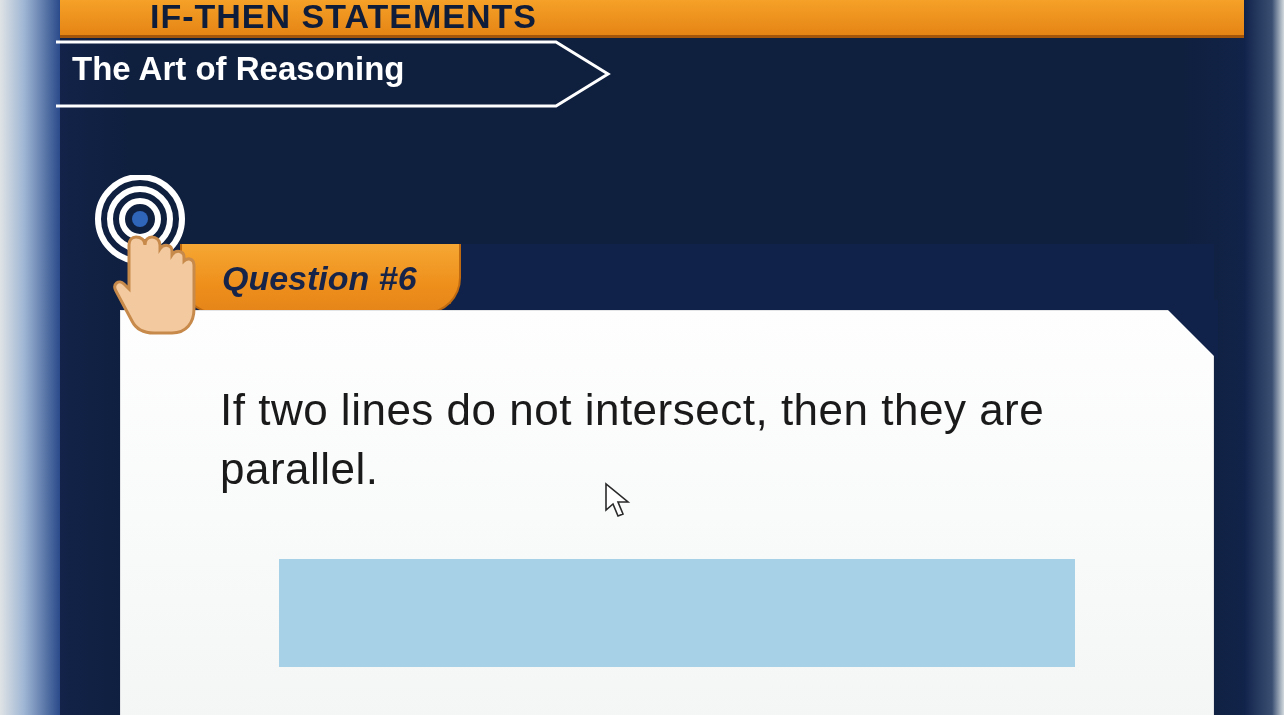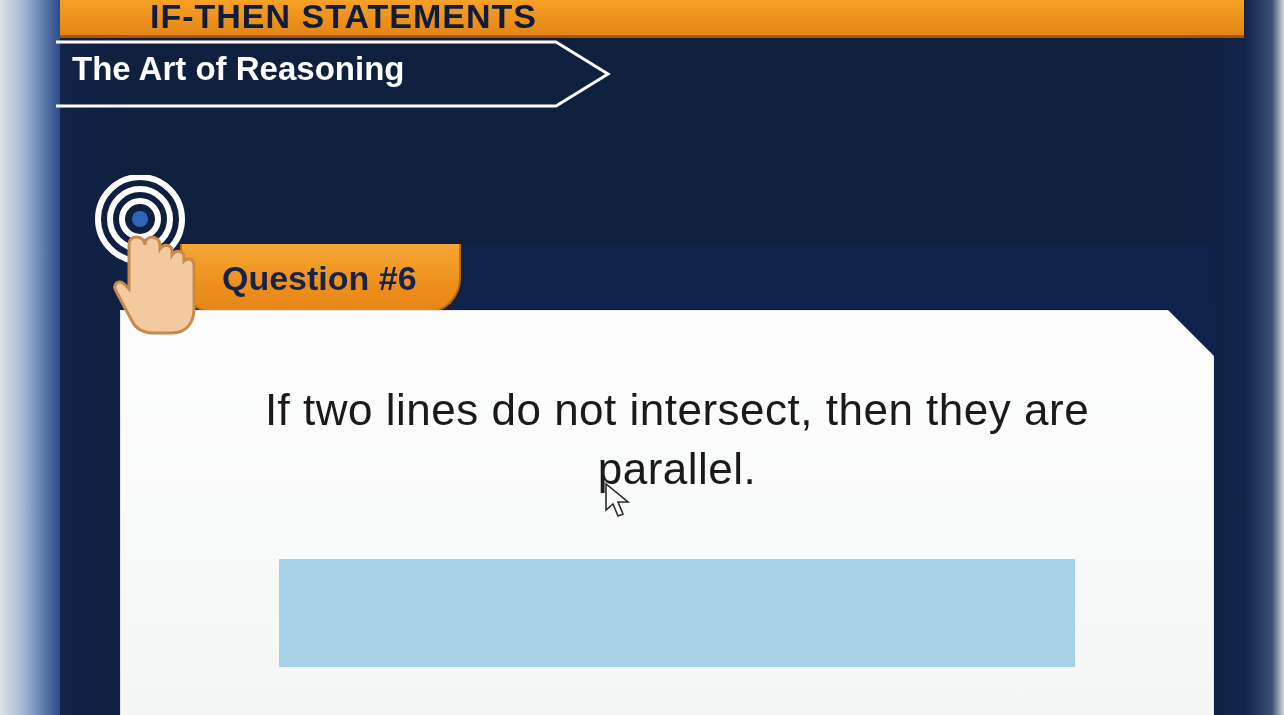--- a/index.html
+++ b/index.html
@@ -76,20 +76,21 @@
     text-underline-offset: 4px;
   }
   
   .tab-row {
     position: absolute;
     top: 244px;
     left: 120px;
     right: 70px;
     height: 70px;
     background: #102249;
+    font-style: italic;
   }
   .q-tab {
     position: absolute;
     top: 0;
     left: 60px;
     height: 70px;
     padding: 0 42px 0 40px;
     background: linear-gradient(180deg, #f6a734 0%, #ee8f1b 60%, #e5851a 100%);
     border-bottom-left-radius: 36px;
     border-bottom-right-radius: 36px;
@@ -131,21 +132,21 @@
     right: -4px;
     width: 60px;
     height: 60px;
     background: #11224a;
     clip-path: polygon(100% 0, 100% 100%, 0 0);
   }
   .statement {
     font-size: 44px;
     font-weight: 500;
     color: #1a1a1a;
-    text-align: center;
+    text-align: left;
     line-height: 1.35;
     letter-spacing: 0.5px;
   }
   .answer-box {
     margin: 60px auto 0 auto;
     width: 87%;
     height: 108px;
     background: #a7d1e6;
     border: none;
     outline: none;

